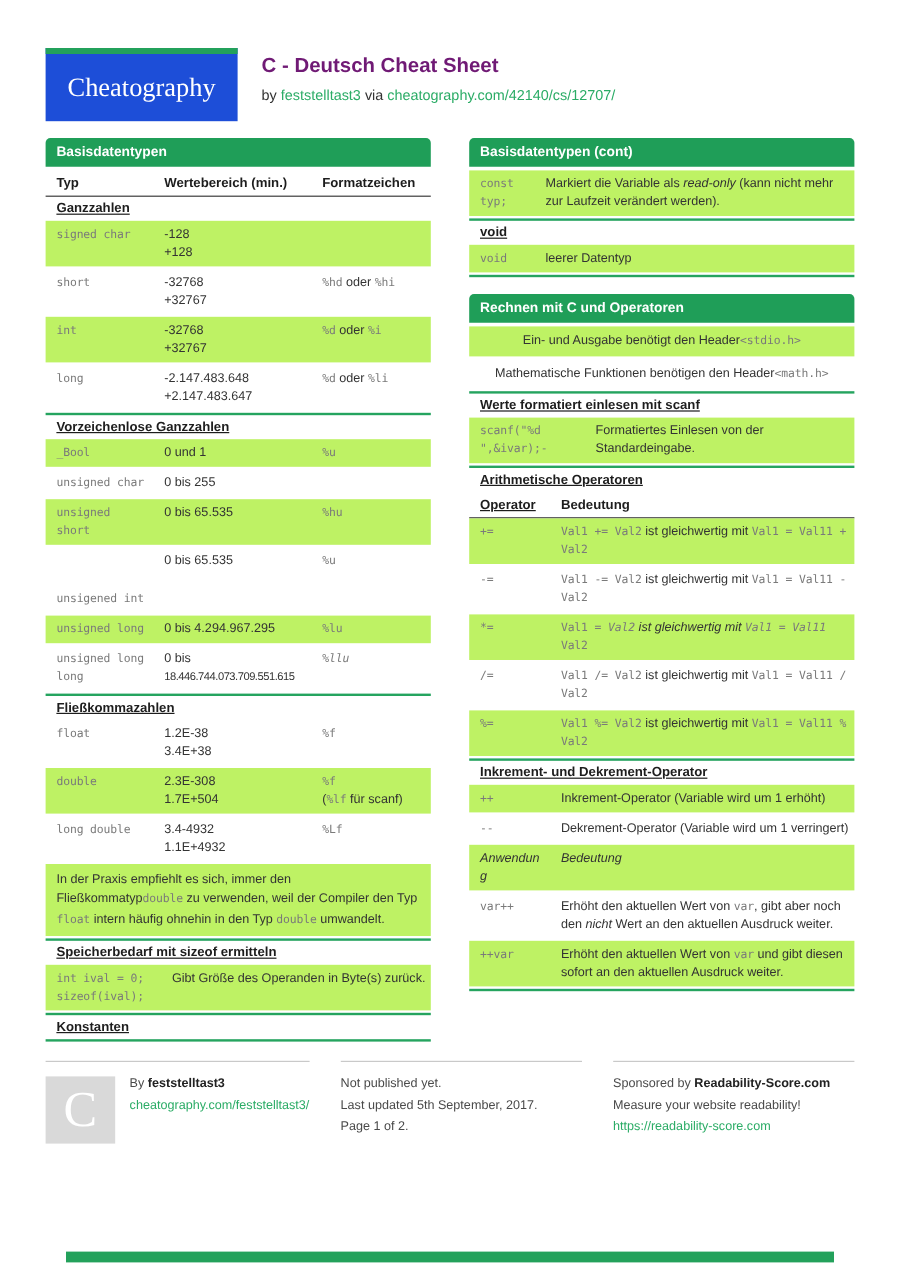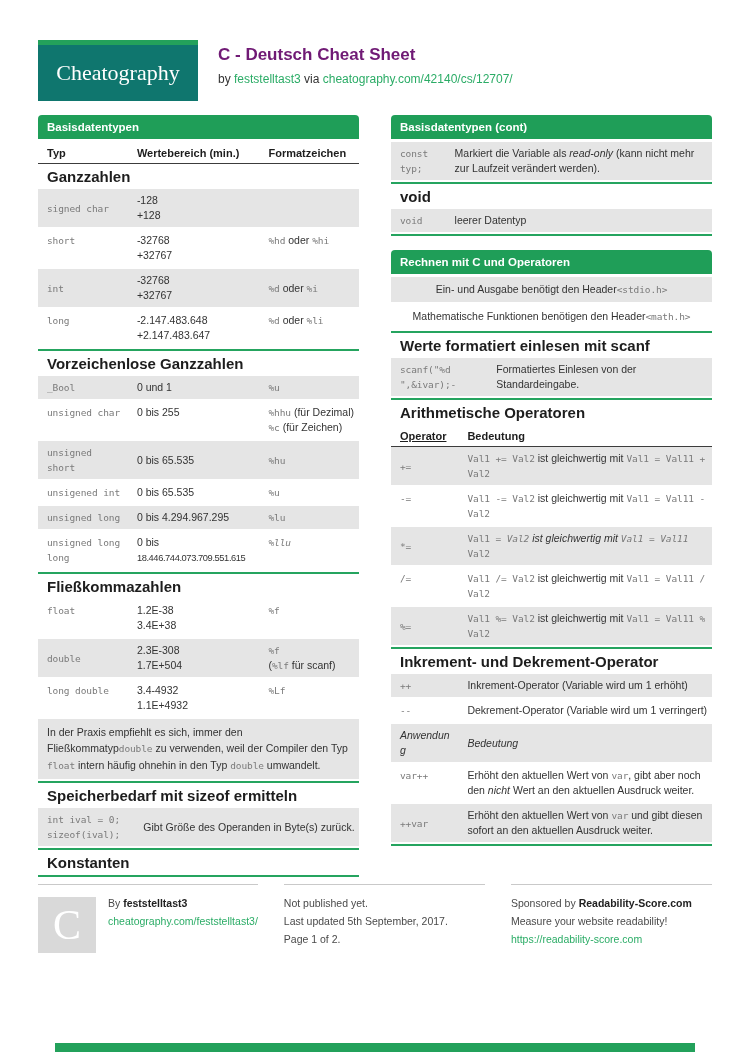--- a/index.html
+++ b/index.html
@@ -1,43 +1,43 @@
 <!DOCTYPE html>
 <html><head>
 <meta charset="utf-8">
 <style>
   html,body{margin:0;padding:0;background:#fff;}
   body{font-family:"Liberation Sans",sans-serif;color:#333;}
   .page{position:relative;width:750px;height:1061px;background:#fff;overflow:hidden;}
 
   
   .hdr{display:flex;gap:20px;padding:40px 38px 0 38px;align-items:flex-start;}
-  .logo{background:#0f766e;border-top:5px solid #23a15b;width:160px;height:56px;
+  .logo{background:#1d4ed8;border-top:5px solid #23a15b;width:160px;height:56px;
         display:flex;align-items:center;justify-content:center;flex:0 0 auto;}
   .logo-text{color:#fff;font-family:"Liberation Serif",serif;font-size:22px;}
   .title{color:#701a75;font-size:17px;font-weight:bold;margin-top:5px;}
   .byline{font-size:12px;color:#333;margin-top:7px;}
   .glink{color:#2bac66;text-decoration:none;cursor:pointer;}
 
   
   .cols{display:flex;gap:32px;padding:14px 38px 0 38px;align-items:flex-start;}
   .col{flex:1;min-width:0;}
 
   
   .card{margin-bottom:14px;border-bottom:2px solid #25a45f;}
   .card-title{background:#1f9e58;color:#fff;font-weight:bold;font-size:11.5px;
               padding:6px 9px;border-radius:4px 4px 0 0;margin-bottom:3px;}
   .colheader{display:flex;border-bottom:1px solid #3c3c3c;}
   .hcell{box-sizing:border-box;padding:5px 4px 4px 9px;font-weight:bold;font-size:11px;color:#1d1d1d;}
-  .subheader{font-weight:bold;font-size:15px;color:#1d1d1d;padding:4px 9px;border-top:2px solid #25a45f;}
+  .subheader{font-weight:bold;font-size:11px;color:#1d1d1d;padding:4px 9px;border-top:2px solid #25a45f;text-decoration:underline;}
   .subheader.flat{border-top:none;}
   .row{display:flex;margin-bottom:2px;}
   .cell{box-sizing:border-box;padding:4px 4px 4px 9px;font-size:10.5px;line-height:15px;
         word-wrap:break-word;overflow-wrap:break-word;}
-  .shaded{background:#e5e5e5;align-items:center;}
+  .shaded{background:#bef264;}
   .note{padding:5px 9px;font-size:10.5px;line-height:16px;margin-bottom:2px;}
   .center{padding:5px 8px;font-size:10.5px;line-height:15px;text-align:center;margin-bottom:2px;}
 
   
   .sg-t{}
   .sg-i{font-style:italic;}
   .sg-c{font-family:"DejaVu Sans Mono",monospace;font-size:9.5px;color:#7a7a7a;letter-spacing:-0.1px;}
   .sg-ci{font-family:"DejaVu Sans Mono",monospace;font-size:9.5px;color:#7a7a7a;font-style:italic;letter-spacing:-0.1px;}
   .sg-n{font-size:9.3px;letter-spacing:-0.4px;}
 
@@ -104,29 +104,28 @@
           </div>
           <div class="subheader">Vorzeichenlose Ganzzahlen</div>
           <div class="row shaded">
             <div class="cell" style="width: 28%;"><span class="sg-c">_Bool</span></div>
             <div class="cell" style="width: 41%;"><span class="sg-t">0 und 1</span></div>
             <div class="cell" style="width: 31%;"><span class="sg-c">%u</span></div>
           </div>
           <div class="row">
             <div class="cell" style="width: 28%;"><span class="sg-c">unsigned char</span></div>
             <div class="cell" style="width: 41%;"><span class="sg-t">0 bis 255</span></div>
-            <div class="cell" style="width: 31%;"><span class="sg-c">%hhu</span><span class="sg-t"> (für Dezimal)</span><br><span class="sg-c">%c</span><span class="sg-t"> (für Zeichen)</span></div>
           </div>
           <div class="row shaded">
             <div class="cell" style="width: 28%;"><span class="sg-c">unsigned short</span></div>
             <div class="cell" style="width: 41%;"><span class="sg-t">0 bis 65.535</span></div>
             <div class="cell" style="width: 31%;"><span class="sg-c">%hu</span></div>
           </div>
           <div class="row">
-            <div class="cell" style="width: 28%;"><span class="sg-c">unsigened int</span></div>
+            <div class="cell" style="width: 28%; margin-top: 32px;"><span class="sg-c">unsigened int</span></div>
             <div class="cell" style="width: 41%;"><span class="sg-t">0 bis 65.535</span></div>
             <div class="cell" style="width: 31%;"><span class="sg-c">%u</span></div>
           </div>
           <div class="row shaded">
             <div class="cell" style="width: 28%;"><span class="sg-c">unsigned long</span></div>
             <div class="cell" style="width: 41%;"><span class="sg-t">0 bis 4.294.967.295</span></div>
             <div class="cell" style="width: 31%;"><span class="sg-c">%lu</span></div>
           </div>
           <div class="row">
             <div class="cell" style="width: 28%;"><span class="sg-c">unsigned long long</span></div>

